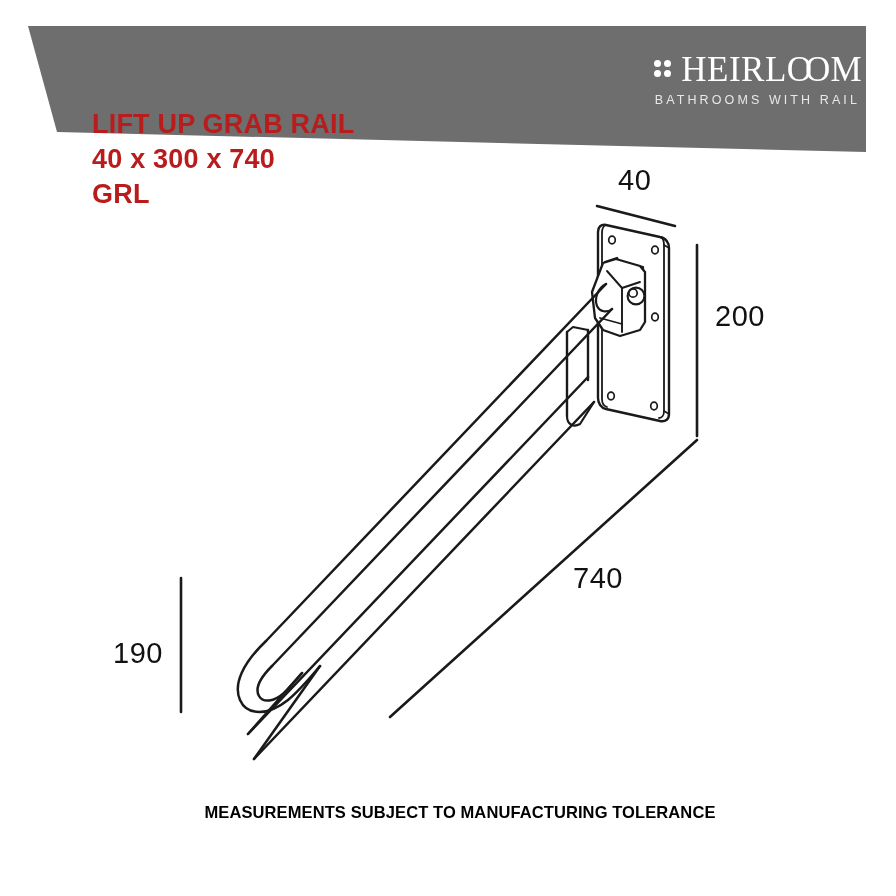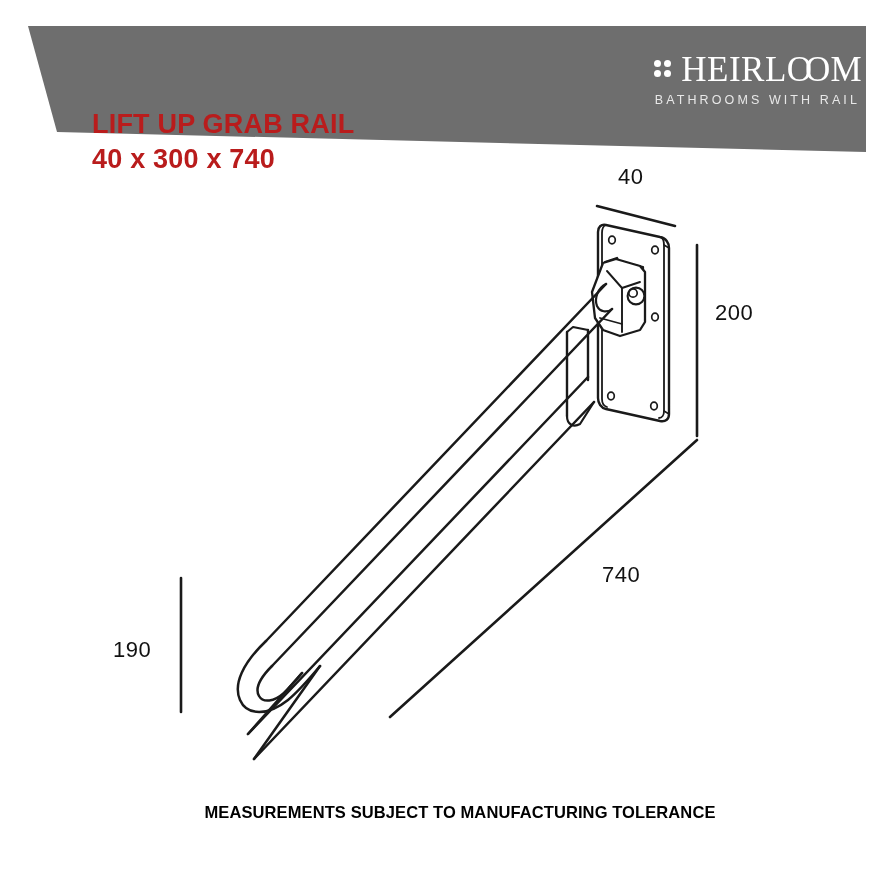--- a/index.html
+++ b/index.html
@@ -103,28 +103,28 @@
     left: 0;
     top: 0;
     width: 896px;
     height: 896px;
   }
 
   
   .dim-label {
     position: absolute;
     font-family: "Liberation Sans", sans-serif;
-    font-size: 22px;
+    font-size: 29px;
     color: #111111;
     white-space: nowrap;
     letter-spacing: 0.5px;
   }
   #dim-40   { left: 618px; top: 164px; }
   #dim-300  { left: 715px; top: 300px; }
-  #dim-740  { left: 602px; top: 562px; }
+  #dim-740  { left: 573px; top: 562px; }
   #dim-190  { left: 113px; top: 637px; }
 
   
   #footer-note {
     position: absolute;
     left: 12px;
     top: 803px;
     width: 896px;
     text-align: center;
     font-weight: bold;
@@ -151,20 +151,21 @@
           <i></i>
       </div>
       <div id="brand-name"><span>HEIRL</span><span class="oo">OO</span><span>M</span></div>
     </div>
     <div id="brand-tagline">BATHROOMS WITH RAIL</div>
   </div>
 
   <div id="title-block">
     <div class="line">LIFT UP GRAB RAIL</div>
     <div class="line">40 x 300 x 740</div>
+    <div class="line">GRL</div>
   </div>
 
   <svg id="drawing" viewBox="0 0 896 896" width="896" height="896">
 
     <g fill="none" stroke="#1a1a1a" stroke-linecap="round" stroke-linejoin="round">
 
       <line x1="597" y1="206" x2="675" y2="226" stroke-width="2.6"></line>
 
       <line x1="697" y1="245" x2="697" y2="436" stroke-width="2.6"></line>
 

